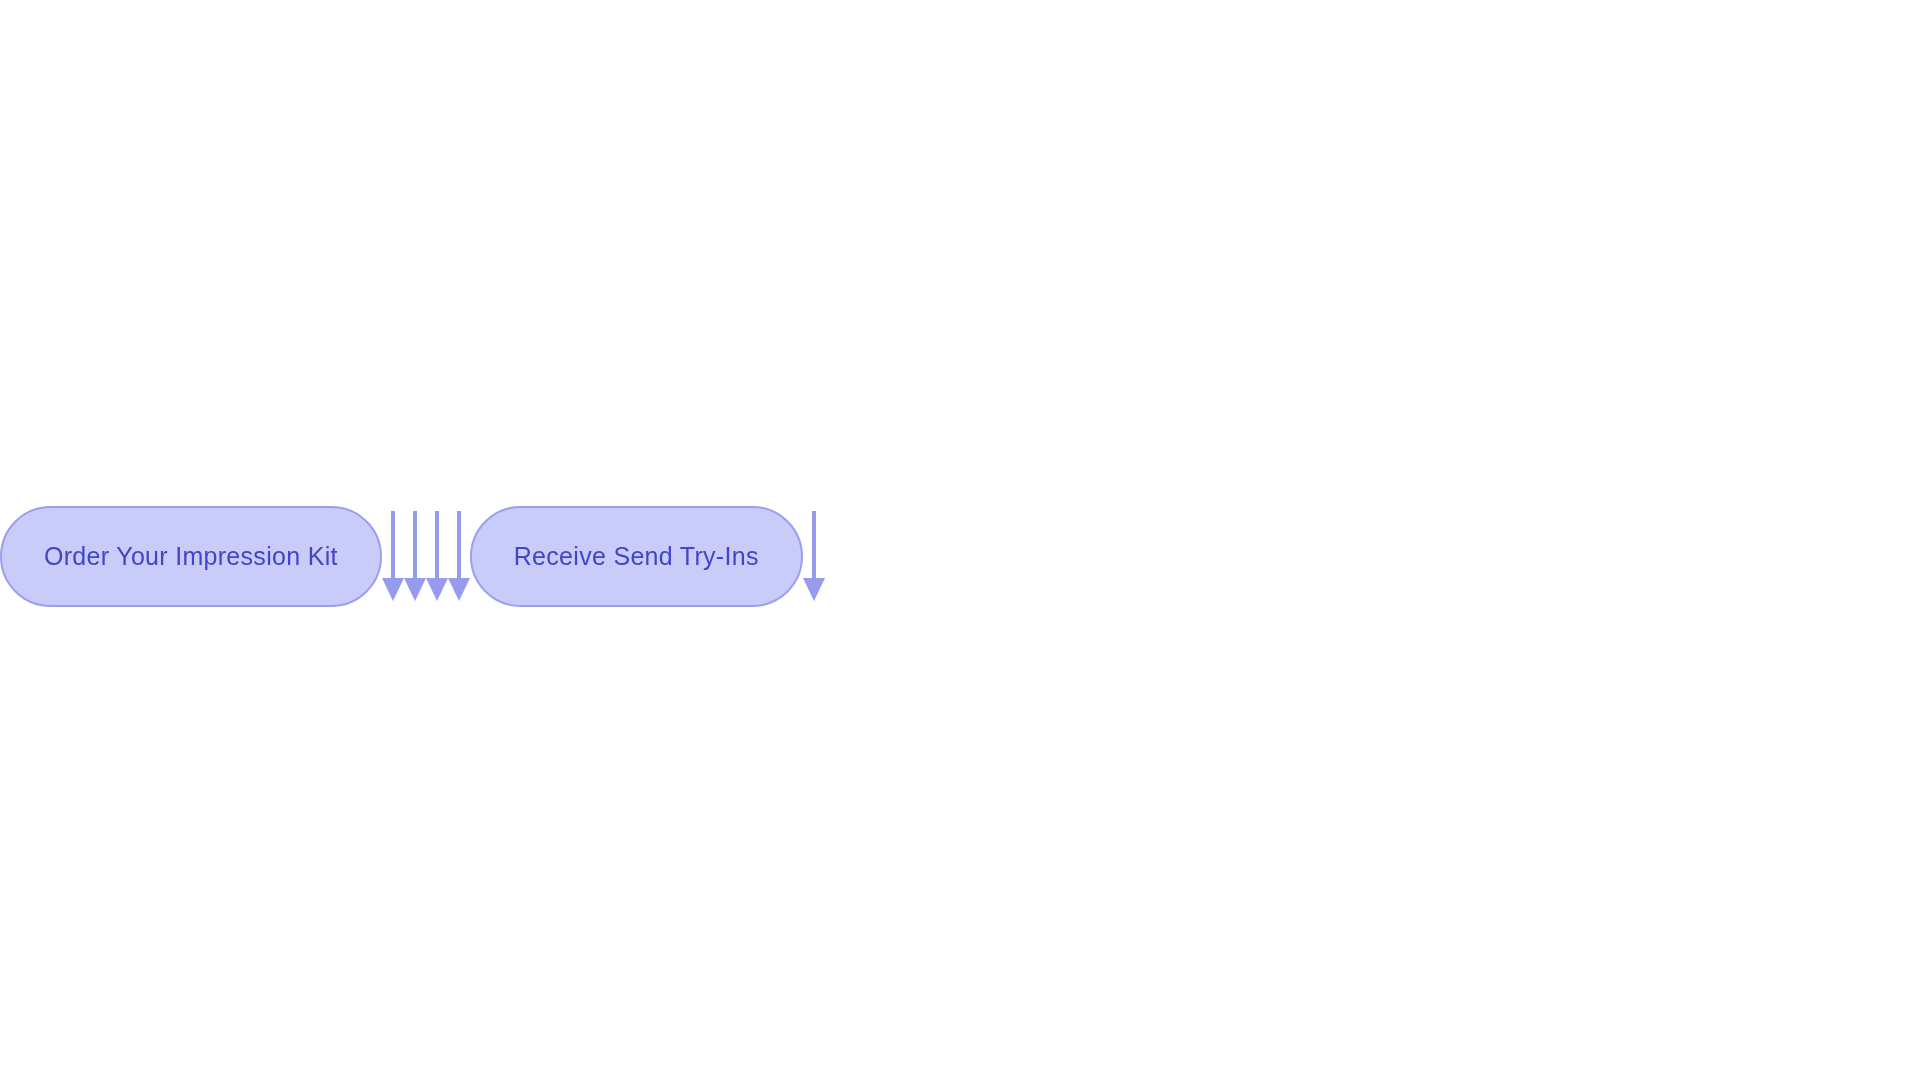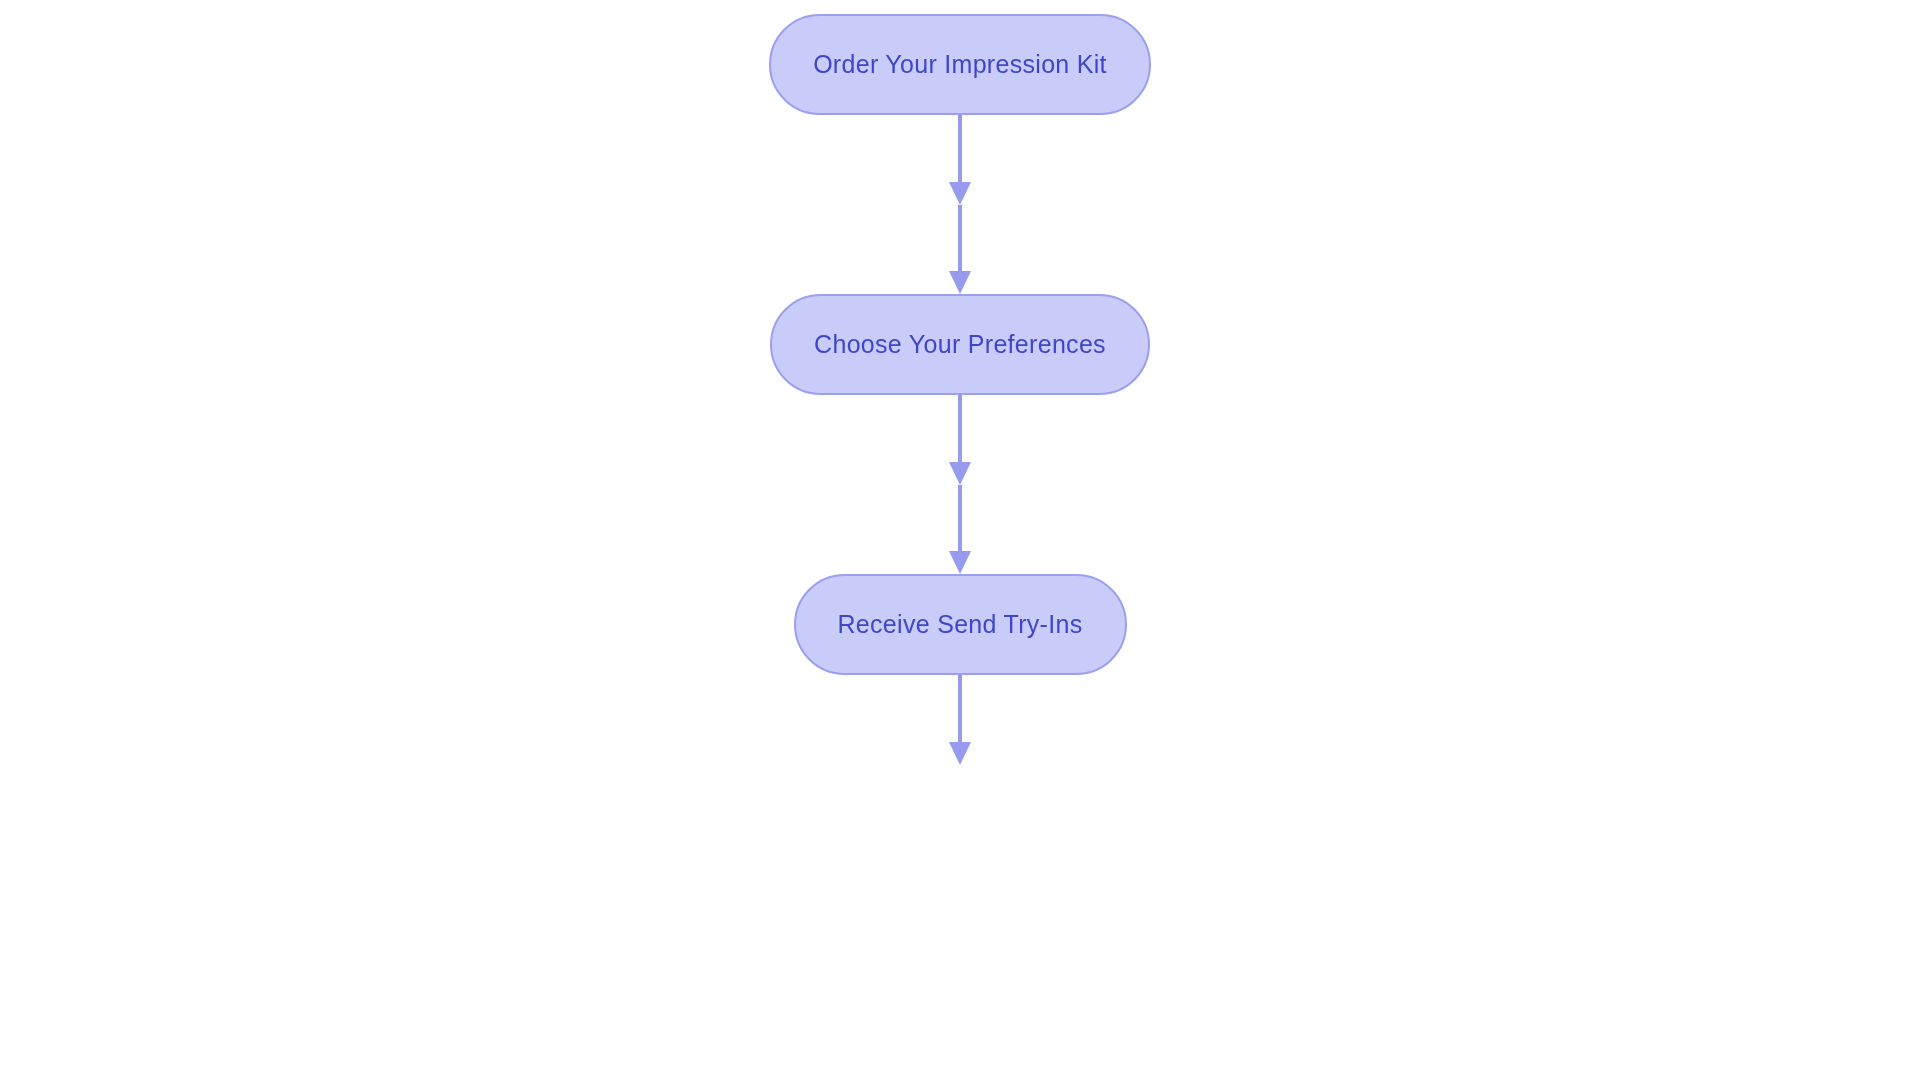--- a/index.html
+++ b/index.html
@@ -5,23 +5,22 @@
   html, body {
     margin: 0;
     padding: 0;
     background: #ffffff;
   }
   .canvas {
     position: relative;
     width: 1920px;
     height: 1083px;
     box-sizing: border-box;
-    padding-top: 14px;
+    padding-top: 29px;
     display: flex;
-    flex-direction: column;
     align-items: center;
     overflow: hidden;
     background: var(--background, #ffffff);
     font-family: "Liberation Sans", sans-serif;
   }
   .node {
     flex: 0 0 auto;
     height: 101px;
     box-sizing: border-box;
     display: flex;
@@ -72,23 +71,20 @@
     <div class="connector-line"></div>
     <div class="connector-head"></div>
   </div>
 
 
   <div class="connector">
     <div class="connector-line"></div>
     <div class="connector-head"></div>
   </div>
 
-  <div class="node">
-    <span class="node-label">Choose Your Preferences</span>
-  </div>
 
   <div class="connector">
     <div class="connector-line"></div>
     <div class="connector-head"></div>
   </div>
 
 
   <div class="connector">
     <div class="connector-line"></div>
     <div class="connector-head"></div>

